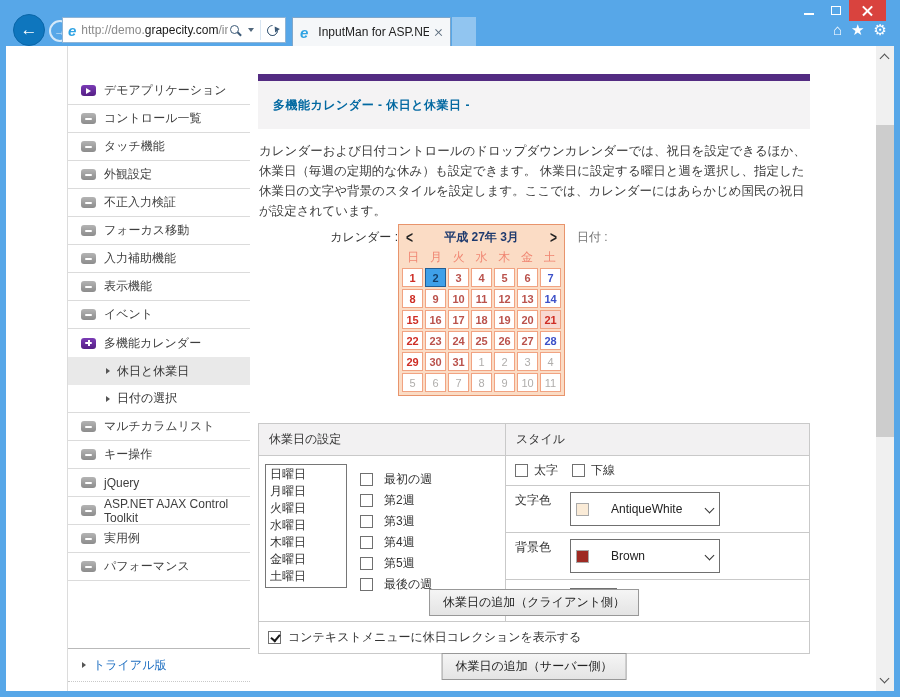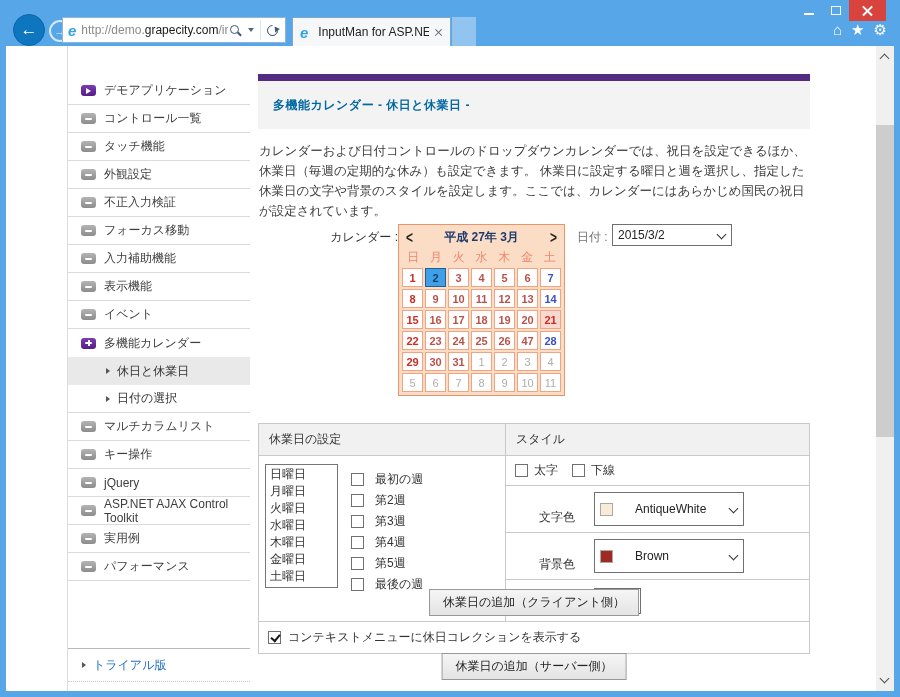--- a/index.html
+++ b/index.html
@@ -97,30 +97,30 @@
   .chev { width:9px; height:9px; position:relative; margin-left:auto; flex:0 0 9px; }
   .chev::before { content:''; position:absolute; left:1px; top:0; width:6px; height:6px; border-left:1.6px solid #333; border-bottom:1.6px solid #333; transform:rotate(-45deg); }
   .date-select { position:absolute; left:354px; top:178px; width:120px; height:22px; }
 
   
   .settings-table { position:absolute; top:377px; left:0; width:552px; border-collapse:collapse; font-size:12px; color:#333; }
   .settings-table th,.settings-table td { border:1px solid #C9C9C9; }
   .settings-table th { background:#F2F1F2; font-weight:normal; text-align:left; padding:7px 10px; }
   .td-left { width:247px; vertical-align:top; padding:8px 6px; }
   .left-flex { display:flex; }
-  .listbox { width:73px; height:124px; border:1px solid #767676; background:#fff; padding:1px 4px; overflow:hidden; }
+  .listbox { width:82px; height:124px; border:1px solid #767676; background:#fff; padding:1px 4px; overflow:hidden; }
   .lb-opt { line-height:17px; cursor:pointer; }
   .weeks { margin-left:13px; padding-top:5px; }
   .chk-row { display:flex; align-items:center; gap:11px; height:21px; cursor:pointer; }
   .cb { width:13px; height:13px; border:1px solid #707070; background:#fff; position:relative; flex:0 0 13px; }
   .cb.checked::after { content:''; position:absolute; left:2px; top:2px; width:7px; height:4px; border-left:2px solid #1A1A1A; border-bottom:2px solid #1A1A1A; transform:rotate(-50deg); }
   .td-style { padding:6px 9px; vertical-align:middle; }
   .inline-checks { display:flex; gap:14px; }
   .chk-inline { display:flex; align-items:center; gap:6px; cursor:pointer; }
-  .style-row { display:flex; align-items:flex-end;margin-left:24px; }
+  .style-row { display:flex; align-items:flex-start; }
   .st-label { width:55px; }
   .color-select { width:150px; height:34px; gap:22px; }
   .swatch { width:13px; height:13px; border:1px solid #A9A9A9; flex:0 0 13px; }
   .img-select { width:47px; height:26px; gap:3px; }
   .context-td { padding:7px 9px; }
   .context-row { display:flex; align-items:center; gap:7px; cursor:pointer; }
 
   .action-btn { position:absolute; left:50%; transform:translateX(-50%); font-size:12px; color:#222;
     background:linear-gradient(#F5F5F5,#E4E4E4); border:1px solid #989898; padding:4px 13px; cursor:pointer; white-space:nowrap; }
   #btn-client { top:543px; }
@@ -313,44 +313,40 @@
             <div class="cal-cell wk">17</div>
             <div class="cal-cell wk">18</div>
             <div class="cal-cell wk">19</div>
             <div class="cal-cell wk">20</div>
             <div class="cal-cell holiday">21</div>
             <div class="cal-cell sun">22</div>
             <div class="cal-cell wk">23</div>
             <div class="cal-cell wk">24</div>
             <div class="cal-cell wk">25</div>
             <div class="cal-cell wk">26</div>
-            <div class="cal-cell wk">47</div>
+            <div class="cal-cell wk">27</div>
             <div class="cal-cell sat">28</div>
             <div class="cal-cell sun">29</div>
             <div class="cal-cell wk">30</div>
             <div class="cal-cell wk">31</div>
             <div class="cal-cell om">1</div>
             <div class="cal-cell om">2</div>
             <div class="cal-cell om">3</div>
             <div class="cal-cell om">4</div>
             <div class="cal-cell om">5</div>
             <div class="cal-cell om">6</div>
             <div class="cal-cell om">7</div>
             <div class="cal-cell om">8</div>
             <div class="cal-cell om">9</div>
             <div class="cal-cell om">10</div>
             <div class="cal-cell om">11</div>
           </div>
       </div>
 
       <span class="date-label">日付 :</span>
-      <div class="select date-select">
-        <span>2015/3/2</span>
-        <span class="chev"></span>
-      </div>
 
       <table class="settings-table">
         <tbody>
             <tr>
           <th>休業日の設定</th>
           <th>スタイル</th>
         </tr>
         <tr>
           <td class="td-left" rowspan="4">
             <div class="left-flex">

